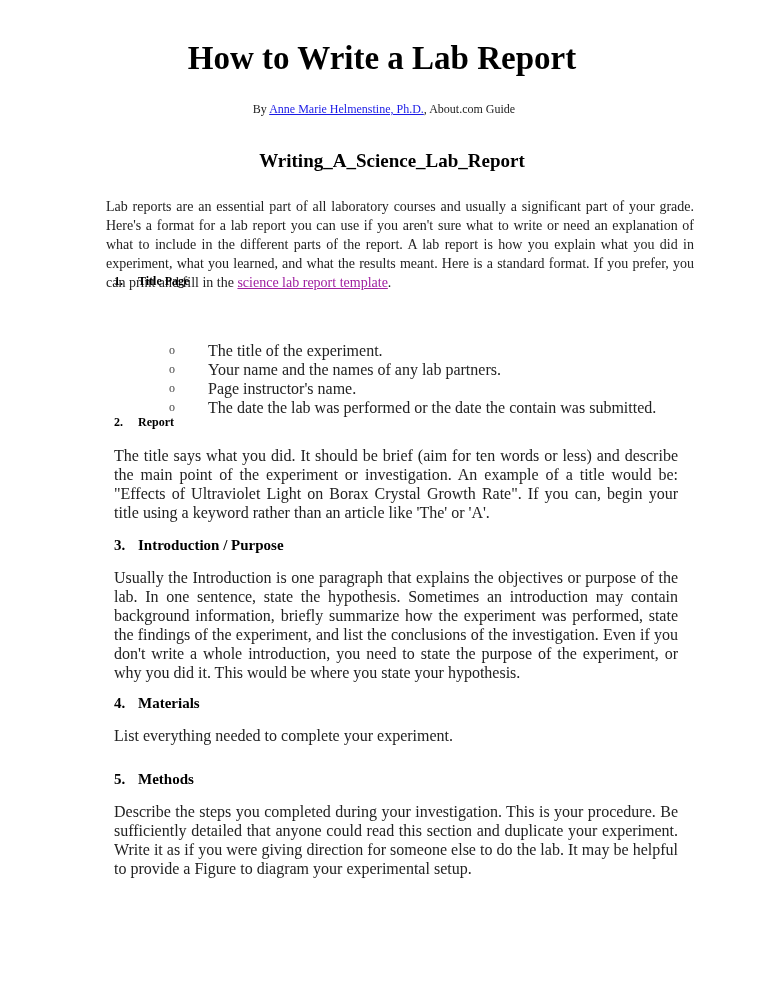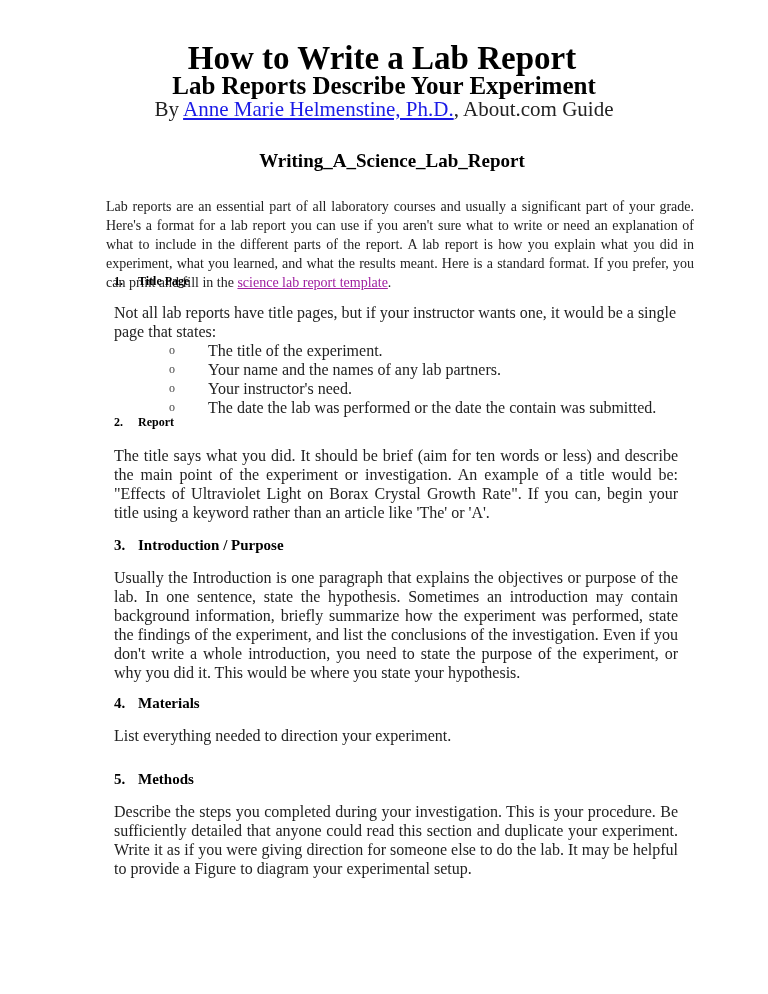--- a/index.html
+++ b/index.html
@@ -41,21 +41,21 @@
       font-size: 25px;
       font-weight: bold;
       line-height: 28px;
       color: #000;
     }
     .byline {
       position: absolute;
       left: 0; width: 768px;
       top: 100px;
       margin: 0;
-      font-size: 21px;
+      font-size: 12px;
       line-height: 19px;
       color: #222;
     }
     a.link-blue {
       color: #1a1ae6;
       text-decoration: underline;
     }
     a.link-purple {
       color: #a020a0;
       text-decoration: underline;
@@ -131,42 +131,40 @@
       font-size: 12px;
       color: #444;
     }
   </style>
 </head>
 <body>
 
 <div class="page">
 
   <h1 class="main-title center">How to Write a Lab Report</h1>
-  <h2 class="sub-title center">Lab Reports Describe Your Experiment</h2>
 
   <p class="byline center"><span>By </span><a class="link-blue" href="#">Anne Marie Helmenstine, Ph.D.</a><span>, About.com Guide</span></p>
 
   <h3 class="doc-heading center">Writing_A_Science_Lab_Report</h3>
 
   <p class="intro"><span>Lab reports are an essential part of all laboratory courses and usually a significant part of your grade. Here's a format for a lab report you can use if you aren't sure what to write or need an explanation of what to include in the different parts of the report. A lab report is how you explain what you did in experiment, what you learned, and what the results meant. Here is a standard format. If you prefer, you can print and fill in the </span><a class="link-purple" href="#">science lab report template</a><span>.</span></p>
 
   <h3 class="sec-h" style="top:270px;"><span class="num">1.</span><span>Title Page</span></h3>
-  <p class="sec-p left" style="top:303px;">Not all lab reports have title pages, but if your instructor wants one, it would be a single page that states:</p>
   <ul class="bullets" style="top:341px;">
     <li><span class="bullet">o</span><span>The title of the experiment.</span></li>
     <li><span class="bullet">o</span><span>Your name and the names of any lab partners.</span></li>
-    <li><span class="bullet">o</span><span>Your instructor's need.</span></li>
+    <li><span class="bullet">o</span><span>Page instructor's name.</span></li>
     <li><span class="bullet">o</span><span>The date the lab was performed or the date the contain was submitted.</span></li>
   </ul>
 
   <h3 class="sec-h" style="top:411px;"><span class="num">2.</span><span>Report</span></h3>
   <p class="sec-p" style="top:446px;">The title says what you did. It should be brief (aim for ten words or less) and describe the main point of the experiment or investigation. An example of a title would be: "Effects of Ultraviolet Light on Borax Crystal Growth Rate". If you can, begin your title using a keyword rather than an article like 'The' or 'A'.</p>
 
   <h3 class="sec-h small" style="top:534px;"><span class="num">3.</span><span>Introduction / Purpose</span></h3>
   <p class="sec-p" style="top:568px;">Usually the Introduction is one paragraph that explains the objectives or purpose of the lab. In one sentence, state the hypothesis. Sometimes an introduction may contain background information, briefly summarize how the experiment was performed, state the findings of the experiment, and list the conclusions of the investigation. Even if you don't write a whole introduction, you need to state the purpose of the experiment, or why you did it. This would be where you state your hypothesis.</p>
 
   <h3 class="sec-h small" style="top:692px;"><span class="num">4.</span><span>Materials</span></h3>
-  <p class="sec-p left" style="top:726px;">List everything needed to direction your experiment.</p>
+  <p class="sec-p left" style="top:726px;">List everything needed to complete your experiment.</p>
 
   <h3 class="sec-h small" style="top:768px;"><span class="num">5.</span><span>Methods</span></h3>
   <p class="sec-p" style="top:802px;">Describe the steps you completed during your investigation. This is your procedure. Be sufficiently detailed that anyone could read this section and duplicate your experiment. Write it as if you were giving direction for someone else to do the lab. It may be helpful to provide a Figure to diagram your experimental setup.</p>
 
 </div>
 
 </body></html>

